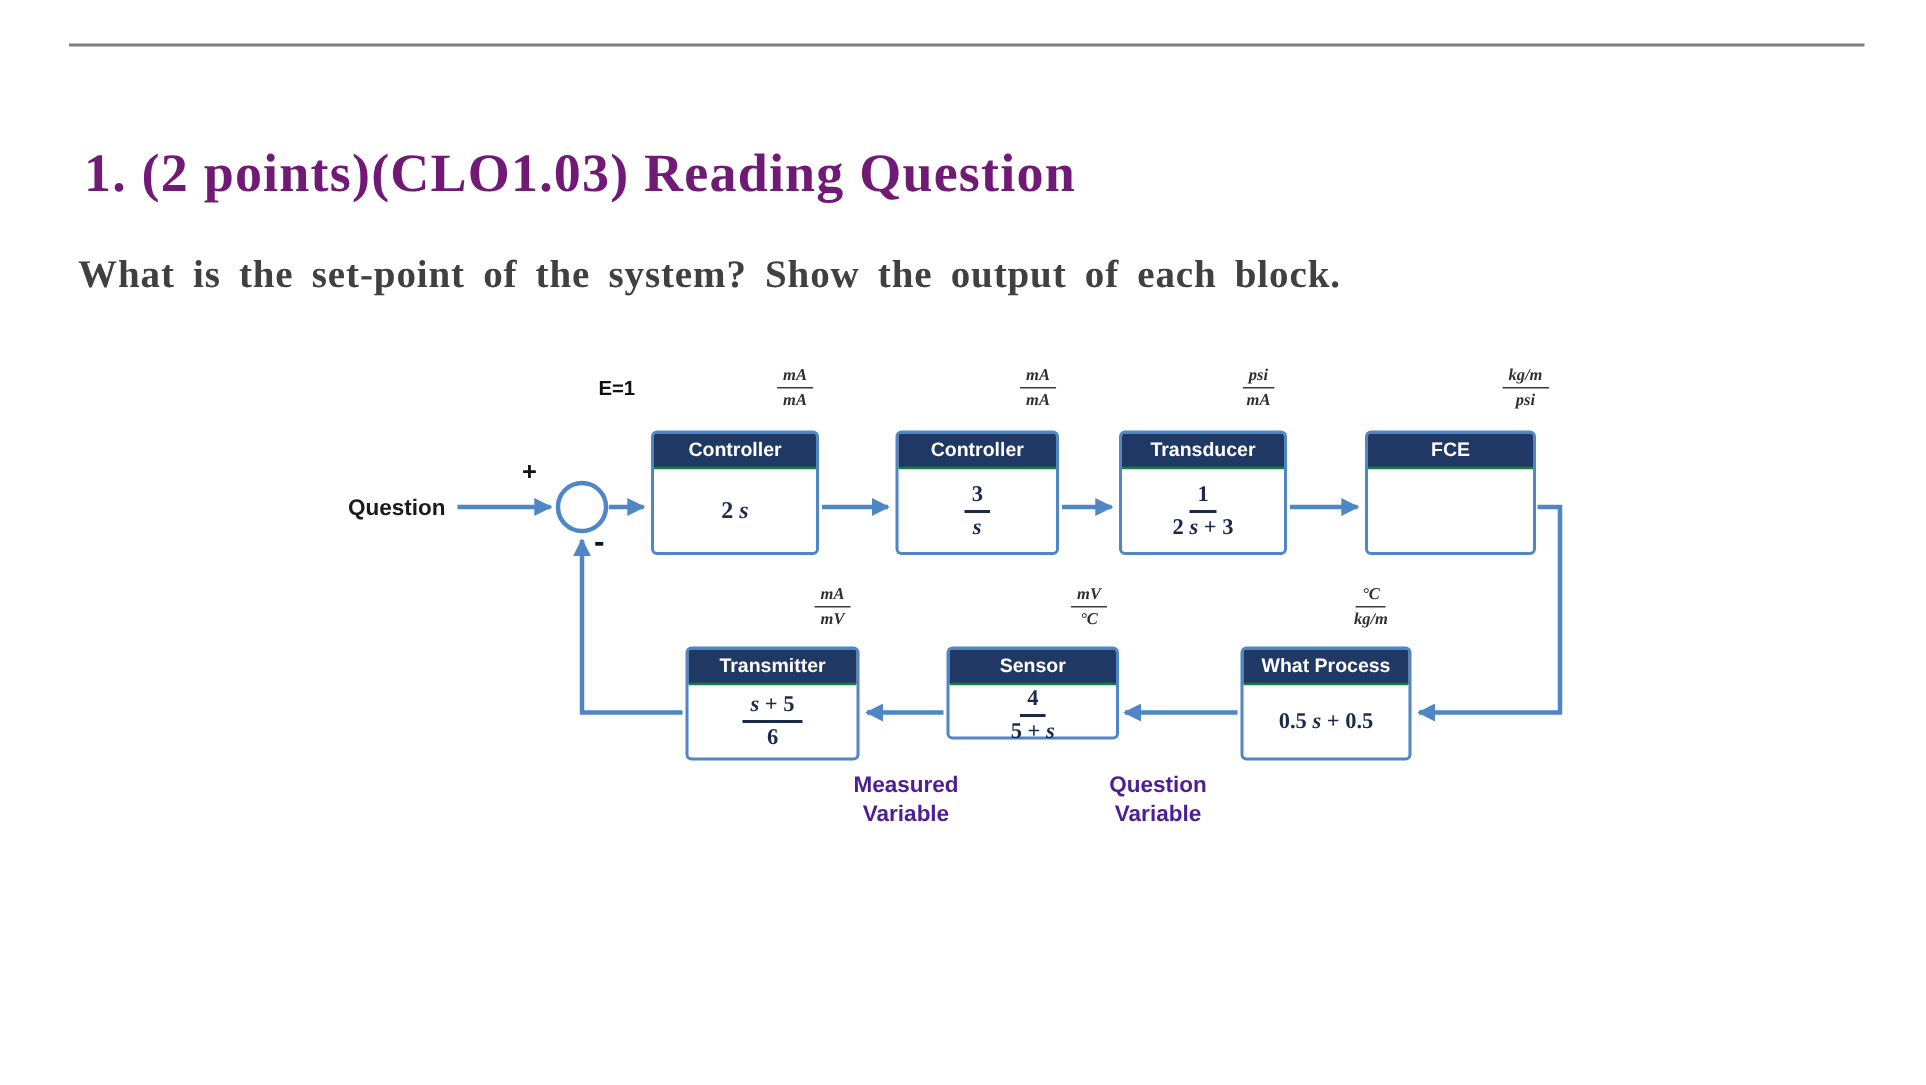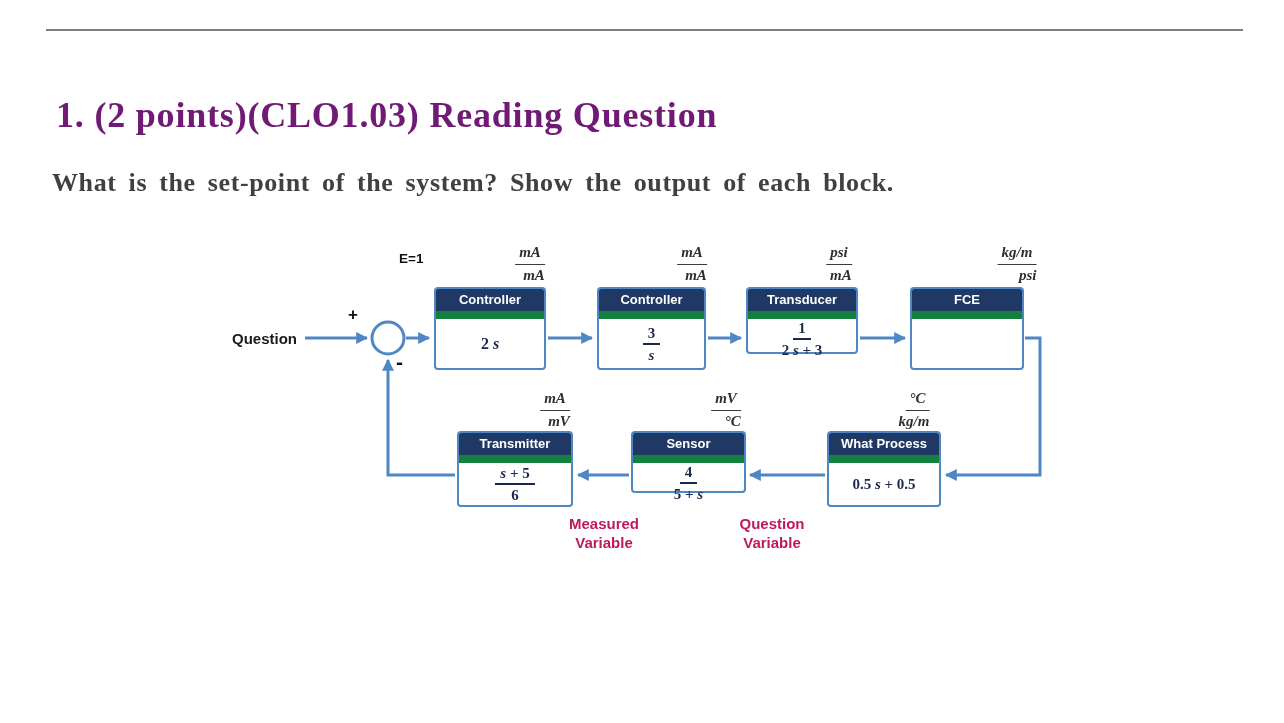--- a/index.html
+++ b/index.html
@@ -18,36 +18,36 @@
 
   .setpoint{position:absolute;left:230px;top:330px;width:67px;text-align:right;
             font-weight:bold;font-size:15px;color:#1a1a1a;}
   .elabel{position:absolute;left:399px;top:251px;font-weight:bold;font-size:13.5px;color:#111;text-align:right;}
   .plus{position:absolute;left:348px;top:305px;font-weight:bold;font-size:17px;color:#111;}
   .minus{position:absolute;left:396px;top:351px;font-weight:bold;font-size:21px;color:#111;line-height:1;}
 
   .block{position:absolute;border:2px solid #4f86c6;border-radius:4px;background:#fff;
          display:flex;flex-direction:column;box-sizing:border-box;}
   .bh{background:#1f3864;color:#fff;font-weight:bold;font-size:13px;text-align:center;
-      padding:3px 0 4px;border-bottom:8px solid #15803d;border-radius:2px 2px 0 0;}
+      padding:3px 0 4px;border-bottom:2px solid #15803d;border-radius:2px 2px 0 0;}
   .bb{flex:1;display:flex;align-items:center;justify-content:center;
       font-family:"Liberation Serif",serif;font-weight:bold;font-size:16px;color:#1b2a4a;}
   .bb i{font-style:italic;}
   .frac{display:inline-flex;flex-direction:column;align-items:center;font-size:15px;line-height:1.2;}
   .frac .num{border-bottom:2px solid #1b2a4a;padding:0 5px 1px;}
   .frac .den{padding-top:1px;}
 
   .ufrac{position:absolute;transform:translateX(-50%);display:inline-flex;flex-direction:column;
-         align-items:flex-end;font-family:"Liberation Serif",serif;font-style:italic;font-weight:600;
-         font-size:15px;color:#2f2f2f;line-height:1.3;}
+         align-items:center;font-family:"Liberation Serif",serif;font-style:italic;font-weight:600;
+         font-size:11px;color:#2f2f2f;line-height:1.3;}
   .ufrac .unum{border-bottom:1.5px solid #3a3a3a;padding:0 4px 1px;}
   .ufrac .uden{padding-top:1px;}
 
   .var-label{position:absolute;transform:translateX(-50%);text-align:center;
-             font-weight:bold;font-size:15px;color:#be185d;line-height:1.25;}
+             font-weight:bold;font-size:15px;color:#4c1d95;line-height:1.25;}
 </style>
 </head>
 <body>
 
 <div class="screen">
 
   <div class="rule"></div>
   <h1 class="title">1. (2 points)(CLO1.03) Reading Question</h1>
   <p class="question">What is the set-point of the system? Show the output of each block.</p>
 
@@ -88,21 +88,21 @@
     <div class="block" style="left:597px;top:287px;width:109px;height:83px">
       <div class="bh">Controller</div>
       <div class="bb">
         <span class="frac">
           <span class="num">3</span>
           <span class="den"><i>s</i></span>
         </span>
       </div>
     </div>
 
-    <div class="block" style="left:746px;top:287px;width:112px;height:67px">
+    <div class="block" style="left:746px;top:287px;width:112px;height:83px">
       <div class="bh">Transducer</div>
       <div class="bb">
         <span class="frac">
           <span class="num">1</span>
           <span class="den">2 <i>s</i> + 3</span>
         </span>
       </div>
     </div>
 
     <div class="block" style="left:910px;top:287px;width:114px;height:83px">

